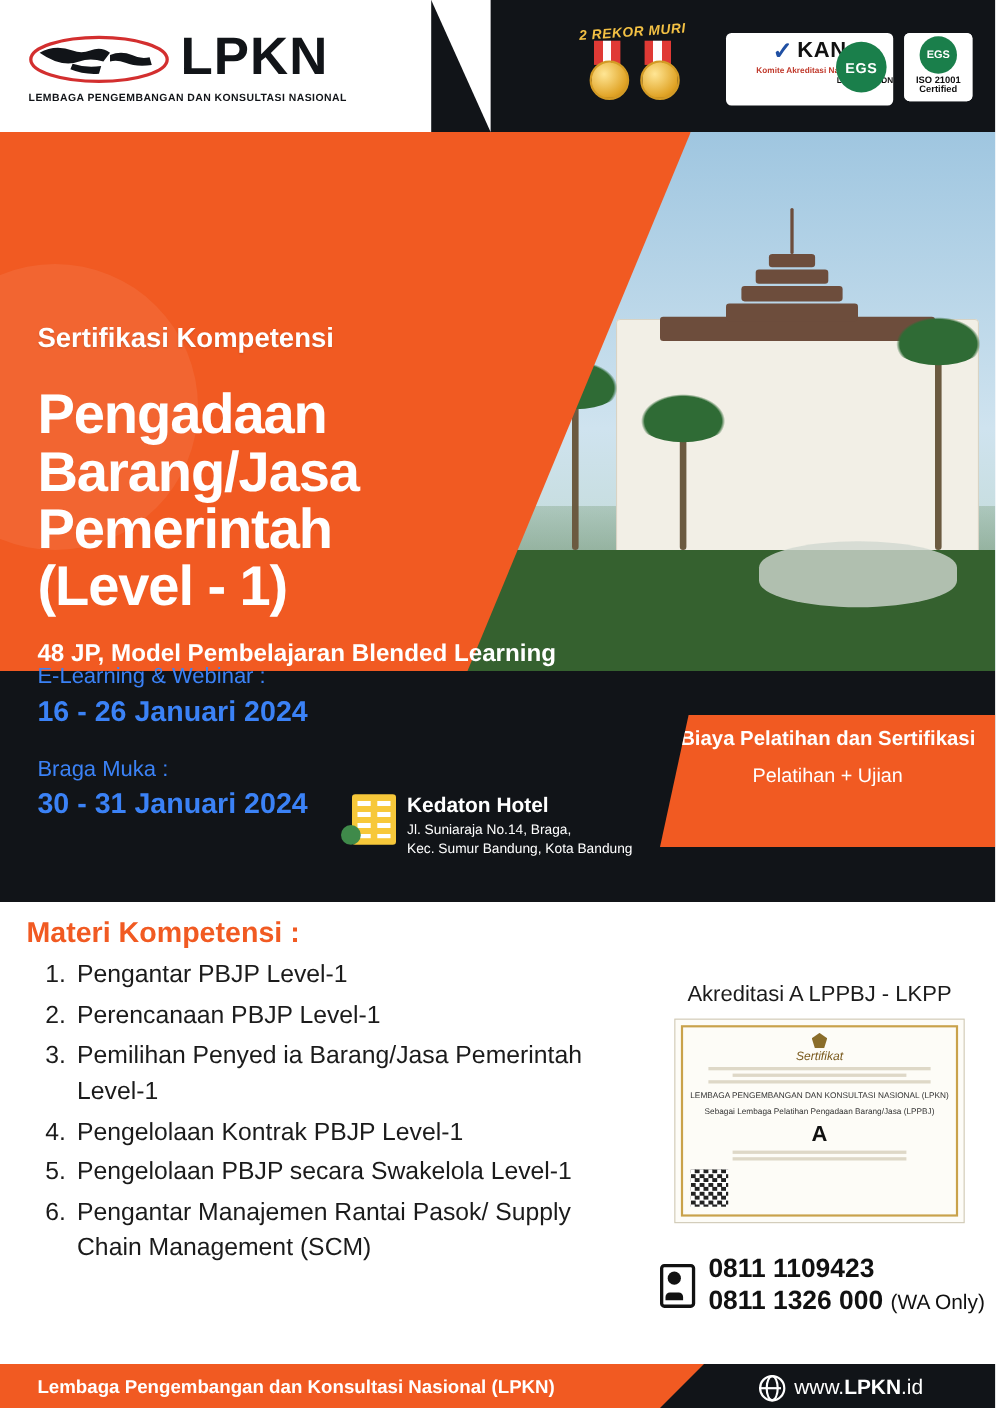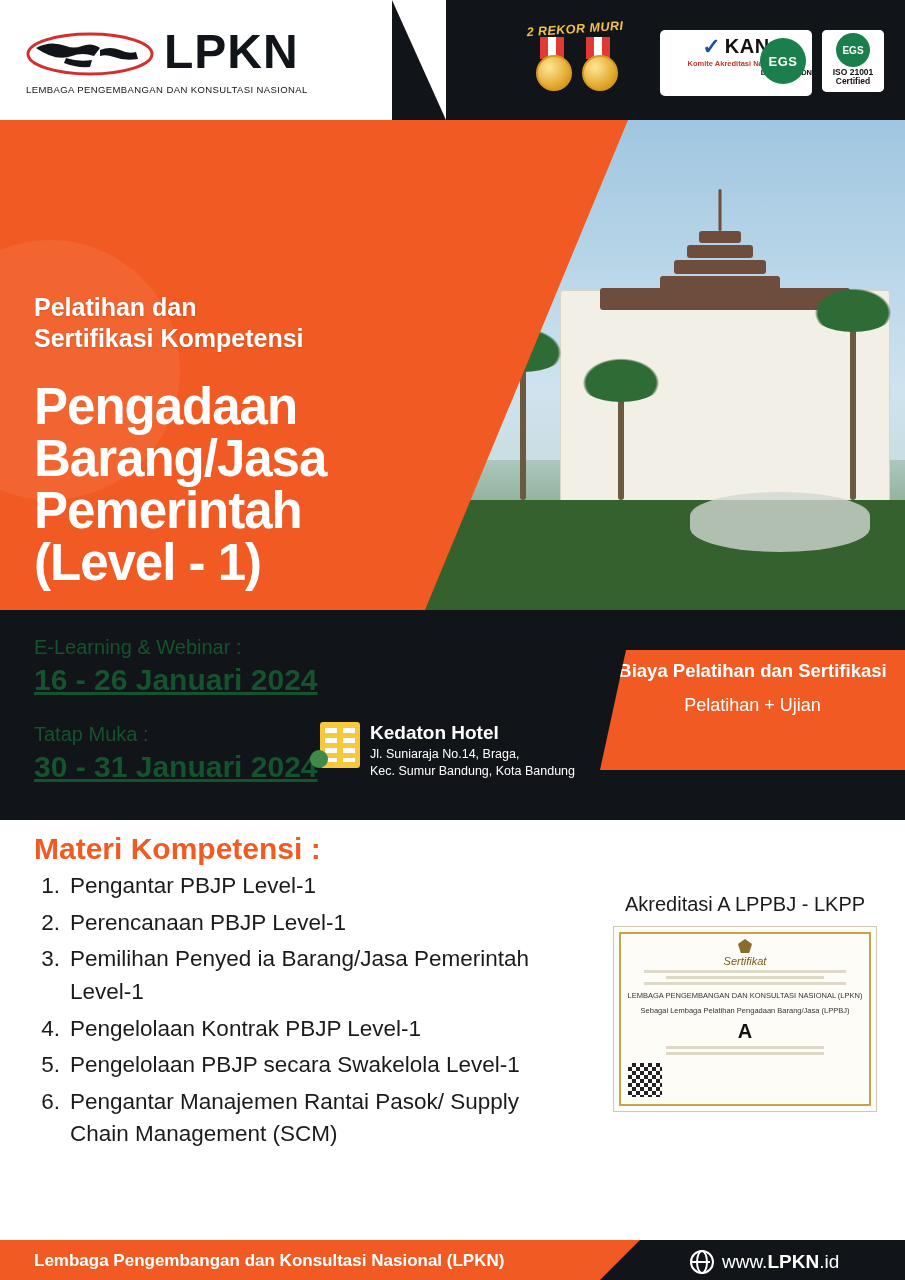--- a/index.html
+++ b/index.html
@@ -13,21 +13,21 @@
   
   .header{position:absolute;left:0;top:0;width:905px;height:120px;background:#111418;}
   .header-white{position:absolute;left:0;top:0;width:392px;height:120px;background:#ffffff;}
   .header-white:after{content:"";position:absolute;right:-54px;top:0;width:0;height:0;
       border-style:solid;border-width:0 54px 120px 0;border-color:transparent #ffffff transparent transparent;}
   .logo-wrap{position:absolute;left:26px;top:24px;width:330px;}
   .logo-row{display:flex;align-items:center;gap:6px;}
   .logo-mark{position:relative;width:132px;height:56px;}
   .logo-mark svg{display:block;}
   .logo-text{font-size:48px;font-weight:bold;letter-spacing:1px;color:#111418;line-height:1;}
-  .logo-sub{margin-top:4px;font-size:9.5px;font-weight:normal;letter-spacing:0.4px;color:#111418;}
+  .logo-sub{margin-top:4px;font-size:9.5px;font-weight:bold;letter-spacing:0.4px;color:#111418;}
 
   .muri{position:absolute;left:505px;top:22px;width:140px;text-align:center;}
   .muri-label{font-size:12.5px;font-weight:bold;color:#f3c144;letter-spacing:.5px;
       transform:rotate(-4deg);font-style:italic;}
   .medals{display:flex;justify-content:center;gap:6px;margin-top:1px;}
   .medal{width:40px;height:56px;position:relative;}
   .ribbon{position:absolute;left:8px;top:0;width:24px;height:22px;
       background:linear-gradient(90deg,#e03a35 0 33%,#ffffff 33% 66%,#e03a35 66% 100%);}
   .coin{position:absolute;left:4px;top:18px;width:32px;height:32px;border-radius:50%;
       background:radial-gradient(circle at 35% 32%, #ffe695, #e0a325 70%, #b6791a);
@@ -76,43 +76,43 @@
       clip-path:polygon(0 0, 628px 0, 425px 490px, 0 490px);}
   .hero-orange .shape-deco{position:absolute;left:-80px;top:120px;width:260px;height:260px;border-radius:50%;
       background:rgba(255,255,255,.07);}
   .hero-text{position:absolute;left:34px;top:172px;width:560px;color:#fff;}
   .hero-kicker{font-size:25px;font-weight:bold;line-height:1.22;text-shadow:0 1px 2px rgba(0,0,0,.15);}
   .hero-title{margin-top:28px;font-size:51px;font-weight:bold;line-height:1.02;letter-spacing:-1px;}
   .hero-sub{margin-top:22px;font-size:22px;font-weight:bold;}
 
   
   .band{position:absolute;left:0;top:610px;width:905px;height:210px;background:#111418;}
-  .dates{position:absolute;left:34px;top:636px;color:#14532d;width:560px;}
+  .dates{position:absolute;left:34px;top:604px;color:#3b82f6;width:560px;}
   .d-label{font-size:20px;}
-  .d-value{font-size:30px;font-weight:bold;margin-top:4px;text-decoration:underline;}
+  .d-value{font-size:26px;font-weight:bold;margin-top:4px;}
   .dates-grid{display:flex;gap:60px;}
   .venue{position:absolute;left:320px;top:722px;display:flex;gap:10px;align-items:flex-start;color:#fff;}
   .venue-icon{width:40px;height:46px;background:#f7c83a;border-radius:3px;position:relative;flex:0 0 auto;}
   .venue-icon:before{content:"";position:absolute;left:5px;top:6px;width:12px;height:34px;
       background:repeating-linear-gradient(#fff 0 5px,#f7c83a 5px 10px);}
   .venue-icon:after{content:"";position:absolute;right:5px;top:6px;width:12px;height:34px;
       background:repeating-linear-gradient(#fff 0 5px,#f7c83a 5px 10px);}
   .venue-bush{position:absolute;left:-10px;bottom:0;width:18px;height:18px;border-radius:50%;background:#3f8a4a;}
   .venue-name{font-size:19px;font-weight:bold;}
   .venue-addr{font-size:12.5px;line-height:1.35;margin-top:2px;}
 
   .price{position:absolute;left:600px;top:650px;width:305px;height:120px;background:#f15a22;color:#fff;
       clip-path:polygon(26px 0, 305px 0, 305px 120px, 0 120px);text-align:center;padding-top:10px;box-sizing:border-box;}
   .price-label{font-size:18.5px;font-weight:bold;}
   .price-value{font-size:33px;font-weight:bold;margin-top:2px;}
   .price-note{font-size:18px;margin-top:13px;}
 
   
   .body-sec{position:absolute;left:0;top:820px;width:905px;height:420px;background:#fff;}
-  .materi-title{position:absolute;left:34px;top:832px;font-size:30px;font-weight:bold;color:#f15a22;}
+  .materi-title{position:absolute;left:24px;top:832px;font-size:26px;font-weight:bold;color:#f15a22;}
   .materi-list{position:absolute;left:34px;top:870px;width:540px;margin:0;padding:0;list-style:none;}
   .materi-list li{display:flex;gap:10px;font-size:22.5px;line-height:1.45;color:#1b1b1b;margin-bottom:4px;}
   .materi-list li .num{width:26px;flex:0 0 auto;text-align:right;}
 
   .akre{position:absolute;left:600px;top:893px;width:290px;text-align:center;}
   .akre-title{font-size:20px;color:#1b1b1b;}
   .akre-cert{margin-top:10px;width:264px;height:186px;background:#fdfcf7;border:1px solid #cfc8b4;
       margin-left:auto;margin-right:auto;position:relative;box-sizing:border-box;padding:8px;}
   .akre-cert .frame{position:absolute;inset:5px;border:2px solid #c9a24b;}
   .cert-garuda{width:14px;height:14px;margin:4px auto 2px;background:#8a6d2a;clip-path:polygon(50% 0,100% 35%,80% 100%,20% 100%,0 35%);}
@@ -223,21 +223,20 @@
     <div class="lawn"></div>
     <div class="fountain"></div>
   </div>
 
   <div class="hero-orange">
     <div class="shape">
       <div class="shape-deco"></div>
     </div>
     <div class="hero-text">
       <div class="hero-kicker">
-        <div>Pelatihan dan</div>
         <div>Sertifikasi Kompetensi</div>
       </div>
       <div class="hero-title">
         <div>Pengadaan</div>
         <div>Barang/Jasa</div>
         <div>Pemerintah</div>
         <div>(Level - 1)</div>
       </div>
       <div class="hero-sub">48 JP, Model Pembelajaran Blended Learning</div>
     </div>
@@ -245,21 +244,21 @@
 
   <div class="band"></div>
   <div class="dates">
     <div class="dates-grid">
       <div>
         <div class="d-label">E-Learning &amp; Webinar :</div>
         <div class="d-value">16 - 26 Januari 2024</div>
       </div>
     </div>
     <div style="margin-top:26px;">
-      <div class="d-label">Tatap Muka :</div>
+      <div class="d-label">Braga Muka :</div>
       <div class="d-value">30 - 31 Januari 2024</div>
     </div>
   </div>
 
   <div class="venue">
     <span class="venue-icon">
         <i class="venue-bush"></i>
       </span>
     <span>
       <span class="venue-name">Kedaton Hotel</span>
@@ -315,20 +314,30 @@
       <div class="cert-line"></div>
       <div class="cert-org">LEMBAGA PENGEMBANGAN DAN KONSULTASI NASIONAL (LPKN)</div>
       <div class="cert-org">Sebagai Lembaga Pelatihan Pengadaan Barang/Jasa (LPPBJ)</div>
       <div class="cert-grade">A</div>
       <div class="cert-line s"></div>
       <div class="cert-line s"></div>
       <div class="cert-qr"></div>
     </div>
   </div>
 
+  <div class="phones">
+    <span class="ph-icon"></span>
+    <span>
+      <div class="ph-num">0811 1109423</div>
+      <div class="ph-num">
+        <span>0811 1326 000</span>
+        <span class="ph-wa">(WA Only)</span>
+      </div>
+    </span>
+  </div>
 
   <div class="footer"></div>
   <div class="footer-orange"></div>
   <div class="footer-text">Lembaga Pengembangan dan Konsultasi Nasional (LPKN)</div>
   <div class="footer-web">
     <span class="globe"></span>
     <span>
       <span>www.</span><span class="web-b">LPKN</span><span>.id</span>
     </span>
   </div>

